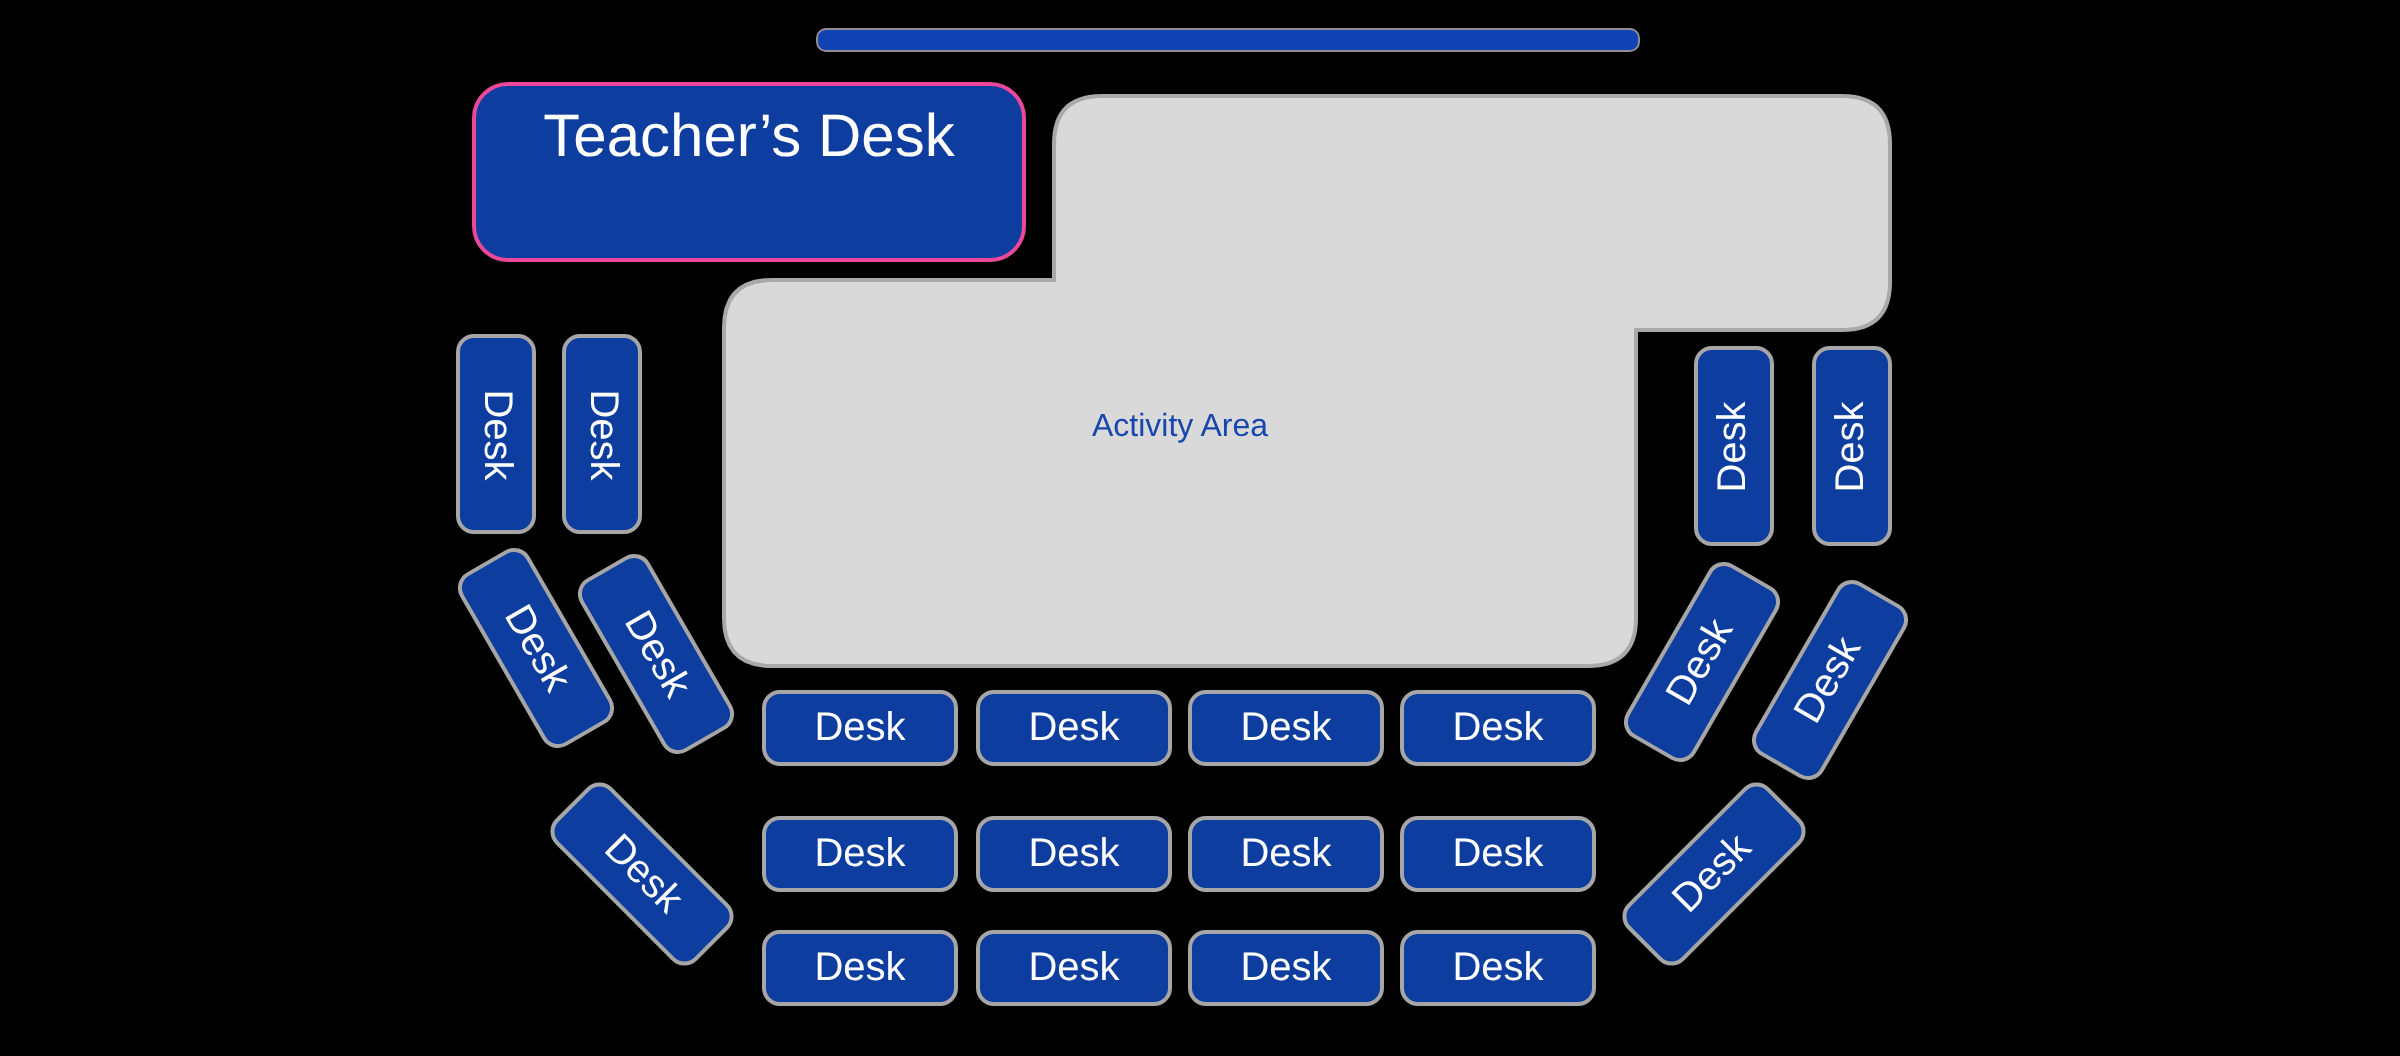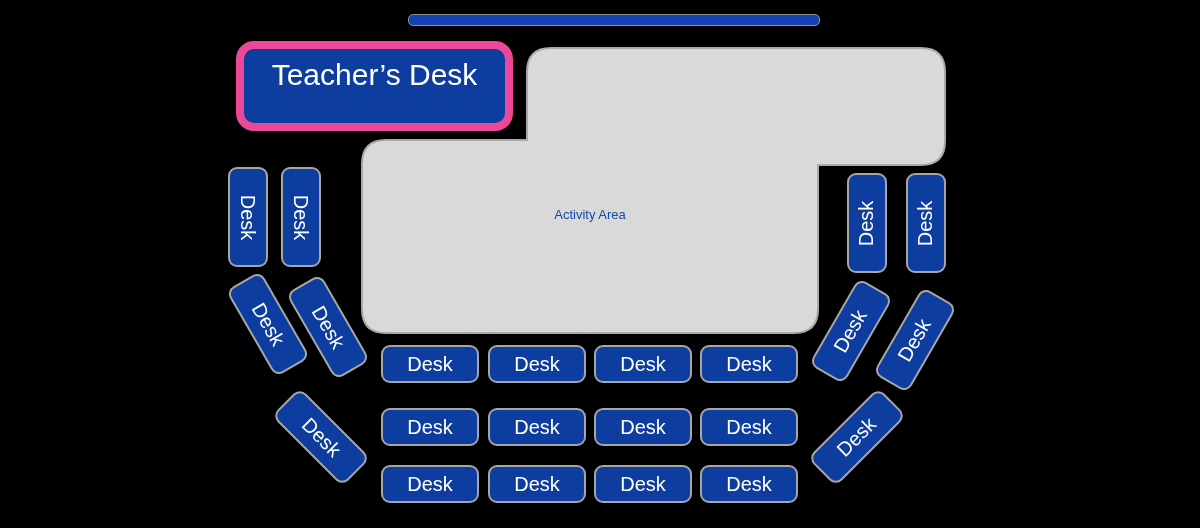--- a/index.html
+++ b/index.html
@@ -4,34 +4,34 @@
 <style>
   html,body { margin:0; padding:0; background:#000; }
   .stage {
     position:relative; width:1200px; height:528px; background:#000;
     font-family:"Liberation Sans", sans-serif; overflow:hidden;
   }
   .activity-svg { position:absolute; left:0; top:0; width:1200px; height:528px; }
   .activity-label {
     position:absolute; left:362px; top:214px; width:456px;
     transform:translateY(-50%);
-    text-align:center; color:#1747ad; font-size:13px;
+    text-align:center; color:#1747ad; font-size:16px;
   }
   .chalkboard {
     position:absolute; left:408px; top:14px; width:412px; height:12px;
     background:#1243b4; border:1px solid #8f8f8f; border-radius:5px;
     box-sizing:border-box;
   }
   .chalkboard-label {
     position:absolute; left:408px; top:31px; width:412px;
     text-align:center; color:#ffffff; font-size:15px;
   }
   .teacher-desk {
     position:absolute; left:236px; top:41px; width:277px; height:90px;
-    background:#0d3d9e; border:8px solid #ec4899; border-radius:18px;
+    background:#0d3d9e; border:2px solid #ec4899; border-radius:18px;
     box-sizing:border-box;
     display:flex; justify-content:center; align-items:flex-start;
     padding-top:9px; color:#ffffff; font-size:30px;
   }
   .desk {
     position:absolute;
     background:#0d3d9e; border:2px solid #a6a6a6; border-radius:9px;
     box-sizing:border-box;
     display:flex; align-items:center; justify-content:center;
     color:#ffffff; font-size:20px; white-space:nowrap;

